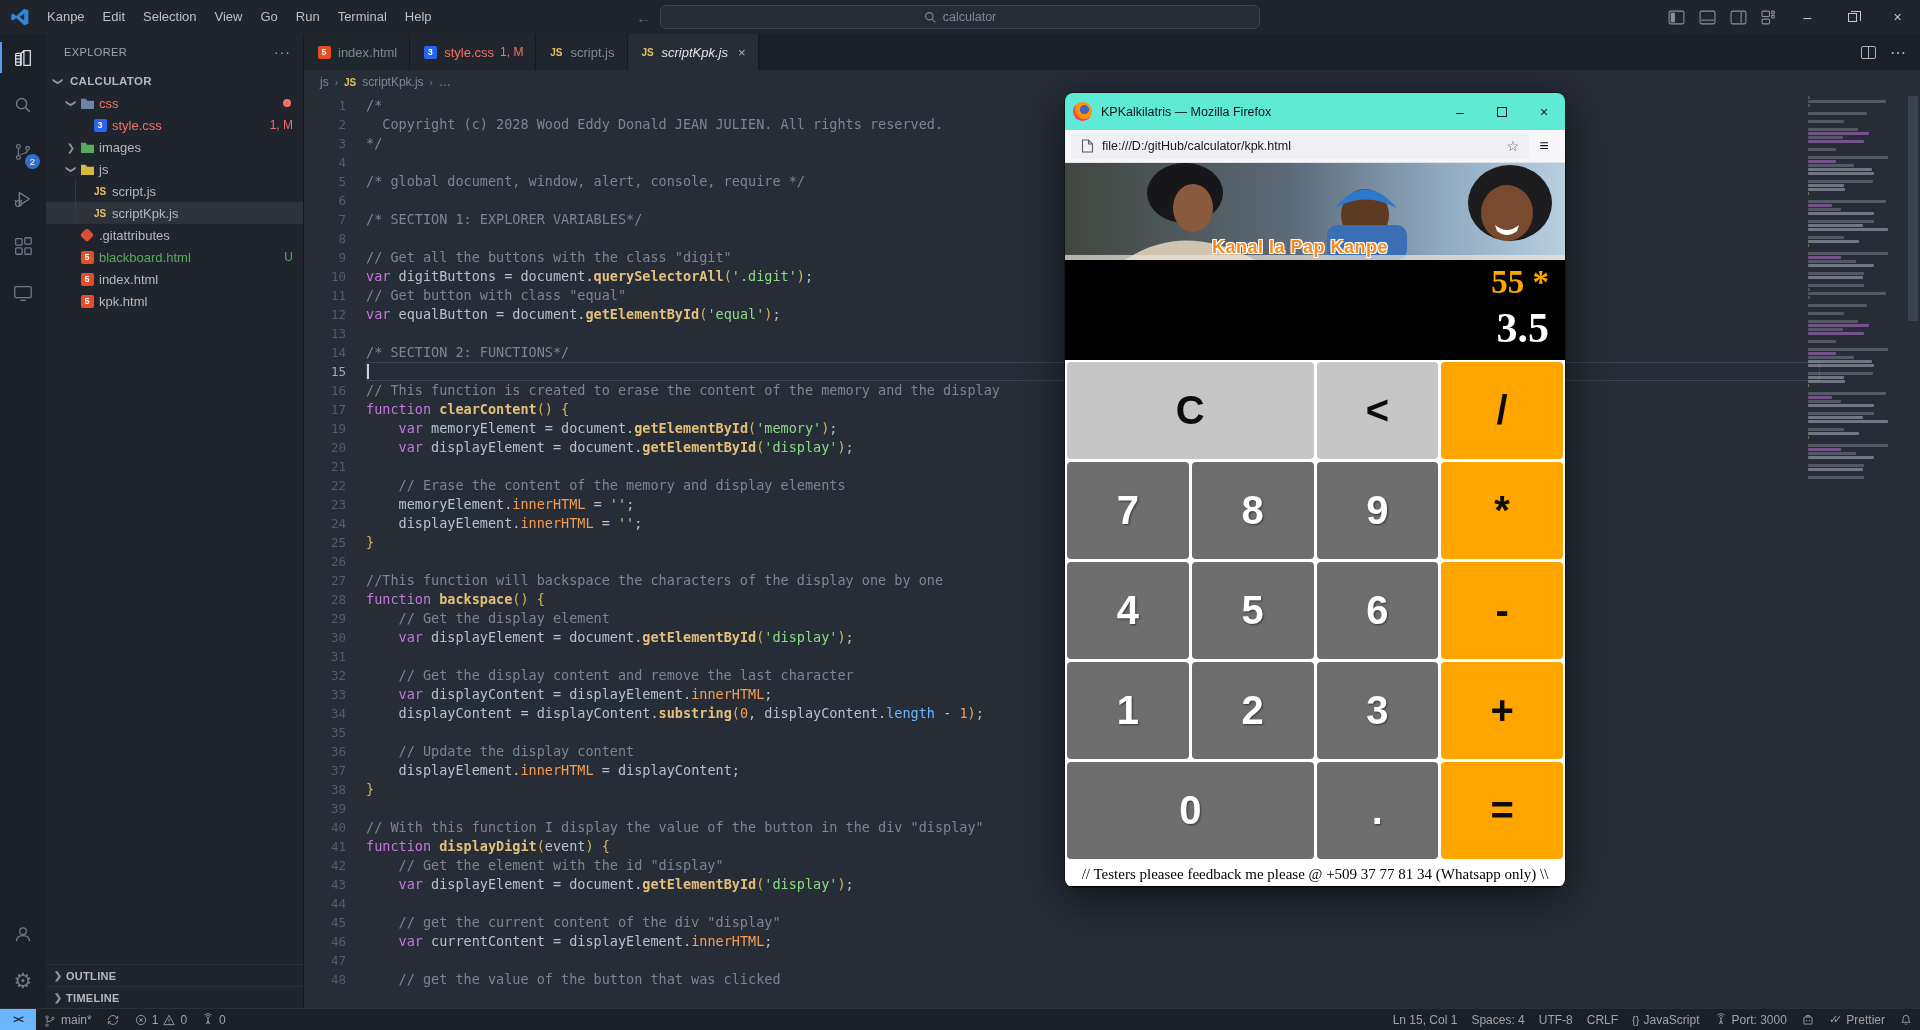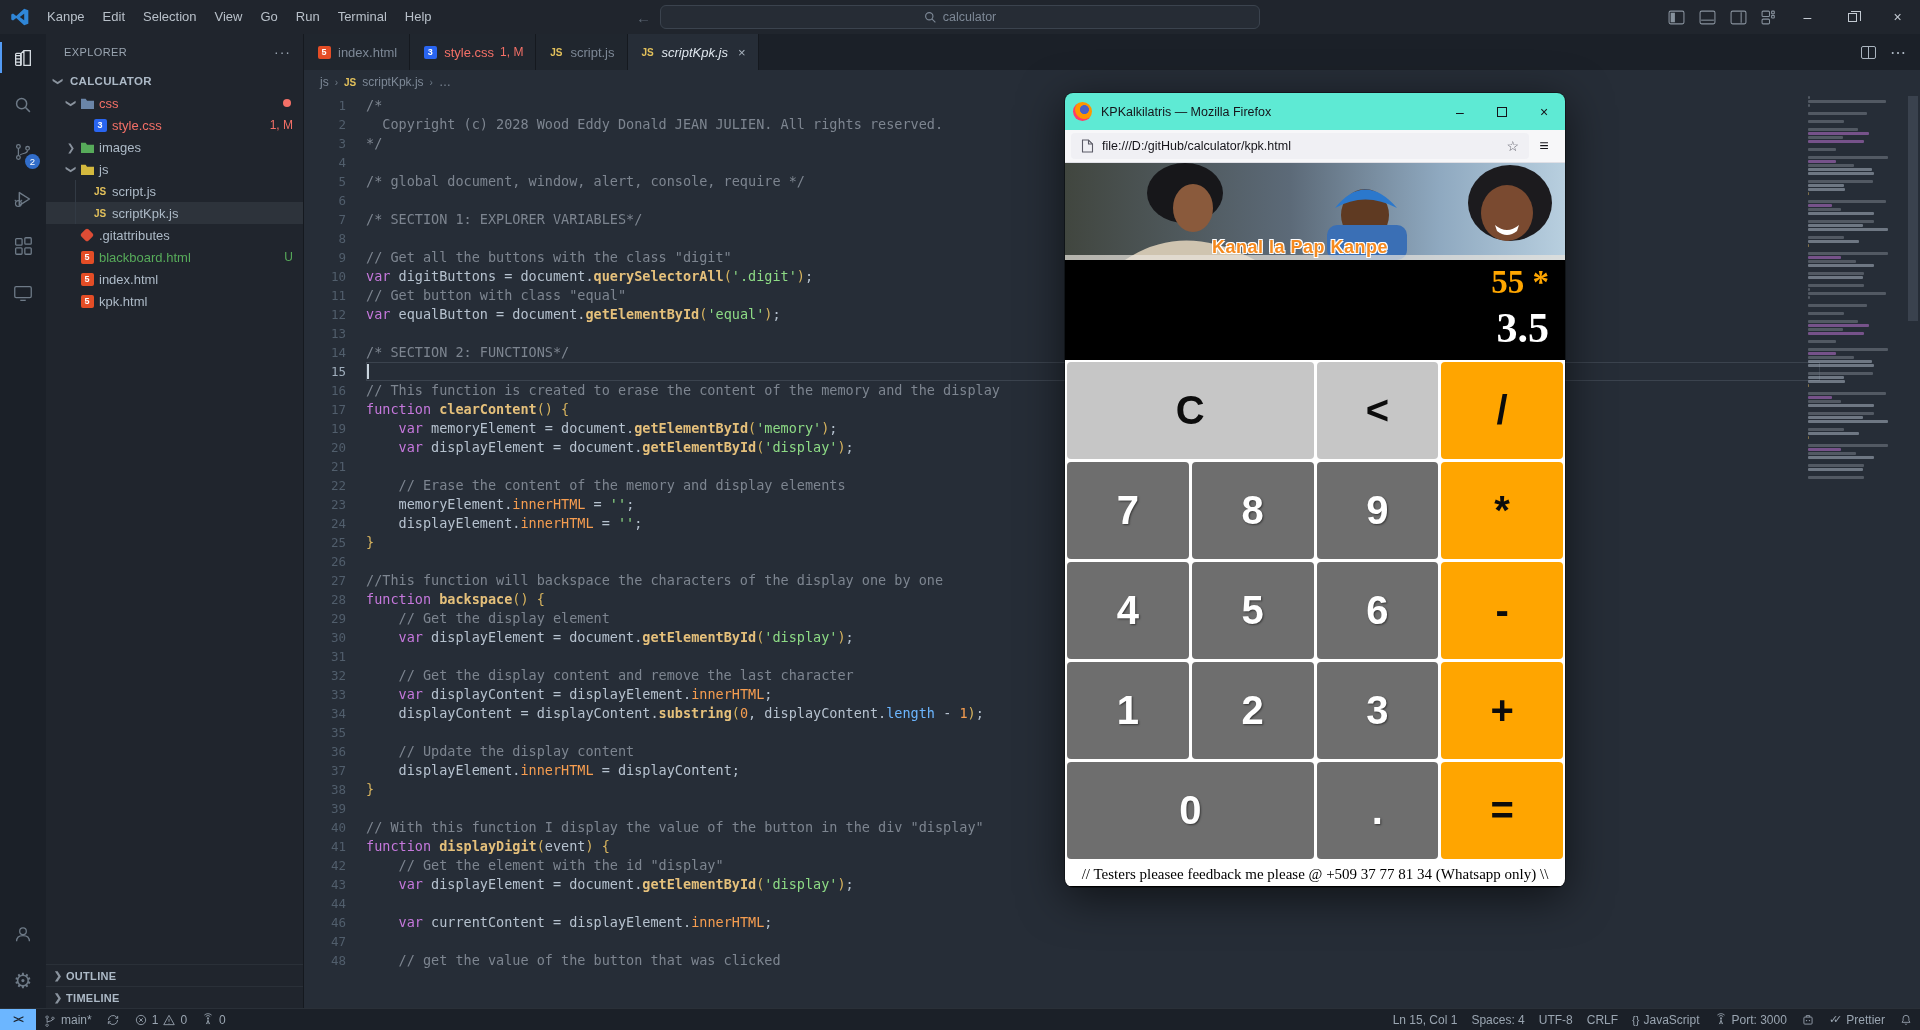--- a/index.html
+++ b/index.html
@@ -573,20 +573,24 @@
             </div>
             <div class="code-line">
               <span class="ln">43</span>
               <span class="line-body"><span class="seg-p">    </span><span class="seg-k">var </span><span class="seg-p">displayElement = document.</span><span class="seg-f">getElementById</span><span class="seg-y">(</span><span class="seg-s">'display'</span><span class="seg-y">)</span><span class="seg-p">;</span></span>
             </div>
             <div class="code-line">
               <span class="ln">44</span>
               <span class="line-body"></span>
             </div>
             <div class="code-line">
+              <span class="ln">45</span>
+              <span class="line-body"><span class="seg-c">    // get the current content of the div "display"</span></span>
+            </div>
+            <div class="code-line">
               <span class="ln">46</span>
               <span class="line-body"><span class="seg-p">    </span><span class="seg-k">var </span><span class="seg-p">currentContent = displayElement.</span><span class="seg-o">innerHTML</span><span class="seg-p">;</span></span>
             </div>
             <div class="code-line">
               <span class="ln">47</span>
               <span class="line-body"></span>
             </div>
             <div class="code-line">
               <span class="ln">48</span>
               <span class="line-body"><span class="seg-c">    // get the value of the button that was clicked</span></span>

